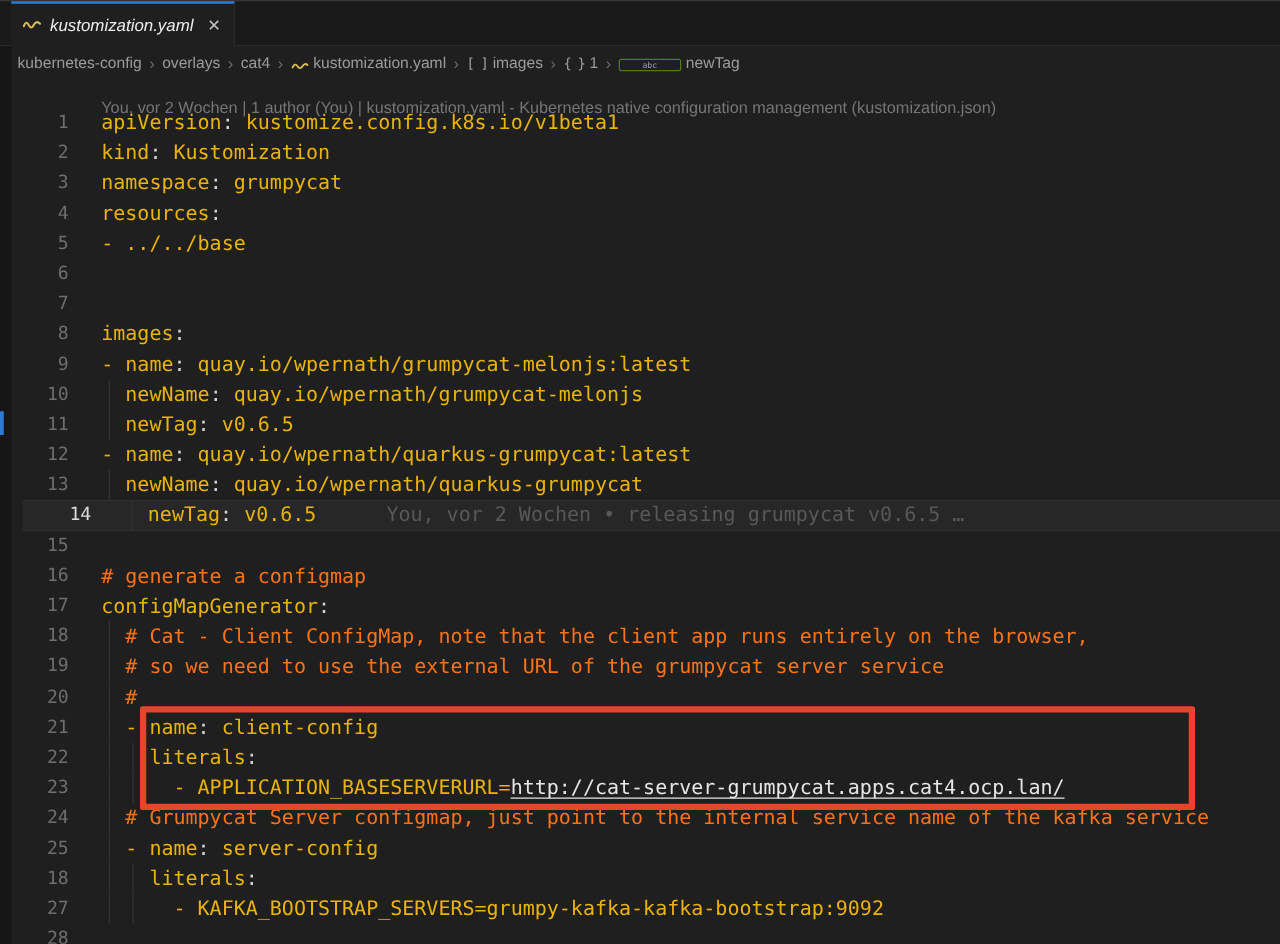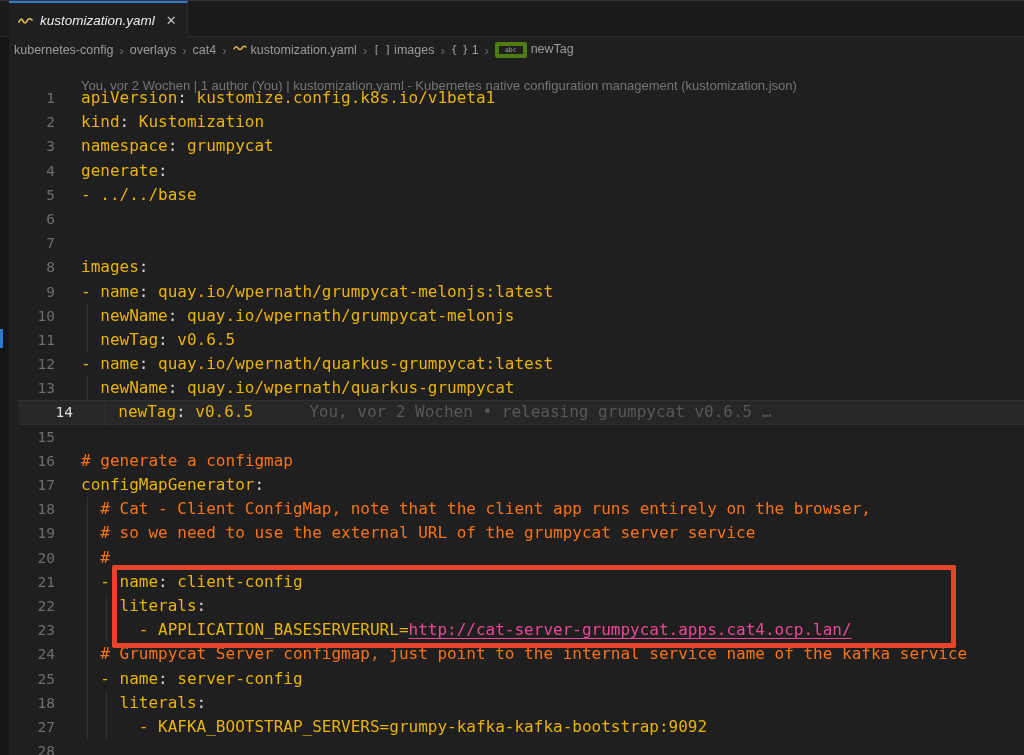--- a/index.html
+++ b/index.html
@@ -19,26 +19,26 @@
     box-sizing:border-box;display:flex;align-items:center;padding:0 10px 0 9px;gap:7px;
     cursor:pointer;
   }
   .tab-title{font-style:italic;color:#ececec;font-size:13.5px;}
   .tab-close{color:#c0c0c0;font-size:13px;margin-left:4px;}
   
   .breadcrumbs{
     position:absolute;left:14px;top:38px;height:24px;right:0;
     display:flex;align-items:center;gap:6px;color:#9b9b9b;font-size:12.5px;white-space:nowrap;
   }
-  .bc-item{display:inline-flex;align-items:flex-start;gap:4px;cursor:pointer;}
+  .bc-item{display:inline-flex;align-items:flex-end;gap:4px;cursor:pointer;}
   .bc-sep{color:#6c6c6c;font-size:13px;}
   .bc-ico{color:#a0a0a0;font-family:"DejaVu Sans Mono",monospace;}
   .ico-array,.ico-object{font-size:11px;letter-spacing:-1px;}
   .ico-string{
-    font-size:6.5px;border:4px solid #4d7c0f;border-radius:2px;padding:1px 6px;
+    font-size:6.5px;border:1px solid #4d7c0f;border-radius:2px;padding:1px 18px;
     line-height:1;letter-spacing:0;
   }
   .ico-yaml svg{display:block;}
   
   .blame-header{
     position:absolute;left:81px;top:74px;height:23px;line-height:23px;
     color:#767676;font-size:13px;white-space:nowrap;
   }
   
   .code-area{position:absolute;left:0;top:86px;width:1024px;height:669px;}
@@ -52,21 +52,21 @@
   .row.current .num{color:#dcdcdc;}
   .code{
     position:absolute;left:81px;top:0;white-space:pre;
     font-family:"DejaVu Sans Mono",monospace;font-size:16px;line-height:24.2px;color:#d4d4d4;
   }
   .guide{position:absolute;top:0;width:1px;height:24.2px;background:#333333;}
   .tok-key{color:#eab308;}
   .tok-punc{color:#d4d4d4;}
   .tok-val{color:#eab308;}
   .tok-comment{color:#f97316;}
-  .tok-link{color:#ec4899;text-decoration:underline;text-underline-offset:3px;}
+  .tok-link{color:#e5e5e5;text-decoration:underline;text-underline-offset:3px;}
   .tok-blame{color:#585858;margin-left:56px;}
   
   .annotation-box{
     position:absolute;left:112px;top:565px;width:844px;height:83px;
     border:5px solid #e8442c;border-radius:2px;box-sizing:border-box;z-index:20;pointer-events:none;
   }
   
   .left-strip{position:absolute;left:0;top:37px;width:9px;height:718px;background:#151515;z-index:5;}
   .left-strip-indicator{position:absolute;left:0;top:329px;width:3px;height:19px;background:#2c7ad6;z-index:6;}
 </style>
@@ -133,21 +133,21 @@
     <div class="row">
       <span class="num">2</span>
       <span class="code"><span class="tok-key">kind</span><span class="tok-punc">: </span><span class="tok-val">Kustomization</span></span>
     </div>
     <div class="row">
       <span class="num">3</span>
       <span class="code"><span class="tok-key">namespace</span><span class="tok-punc">: </span><span class="tok-val">grumpycat</span></span>
     </div>
     <div class="row">
       <span class="num">4</span>
-      <span class="code"><span class="tok-key">generate</span><span class="tok-punc">:</span></span>
+      <span class="code"><span class="tok-key">resources</span><span class="tok-punc">:</span></span>
     </div>
     <div class="row">
       <span class="num">5</span>
       <span class="code"><span class="tok-val">- ../../base</span></span>
     </div>
     <div class="row">
       <span class="num">6</span>
       <span class="code"></span>
     </div>
     <div class="row">

